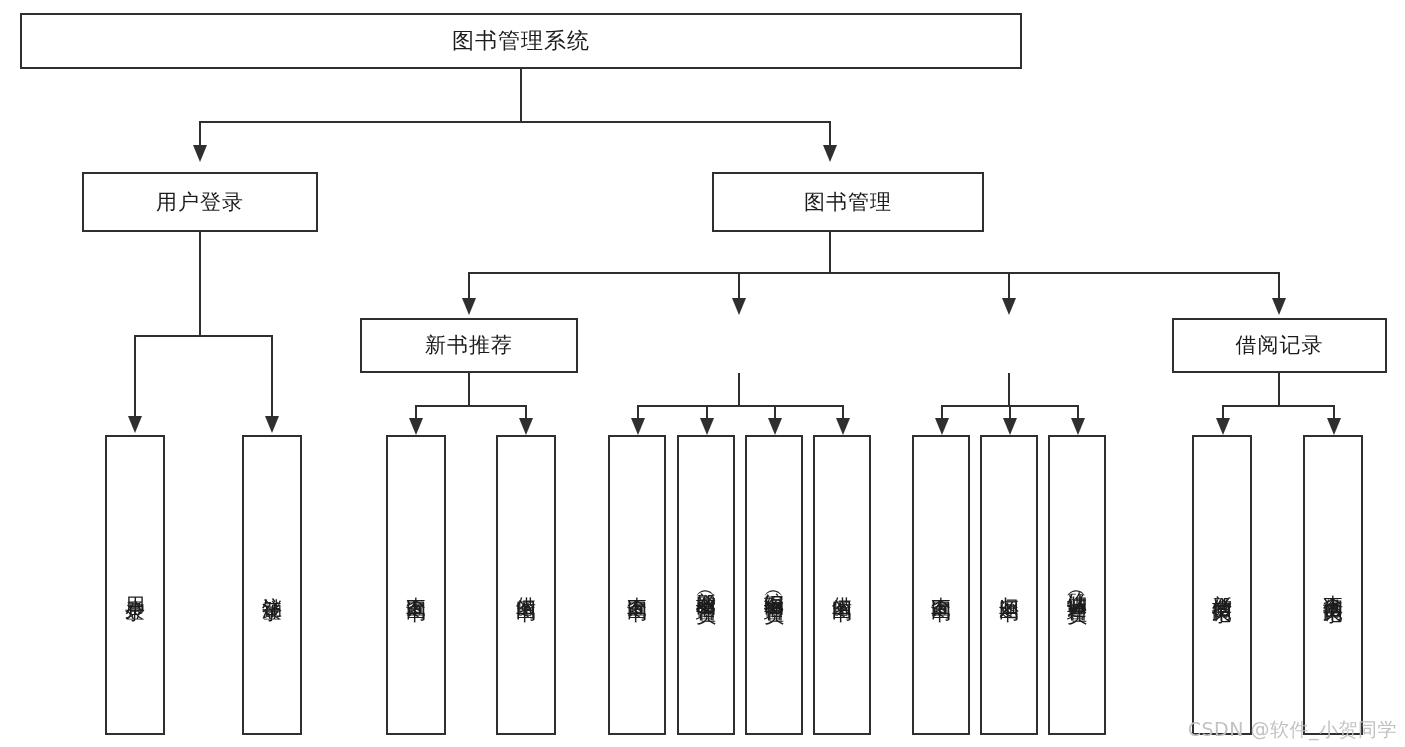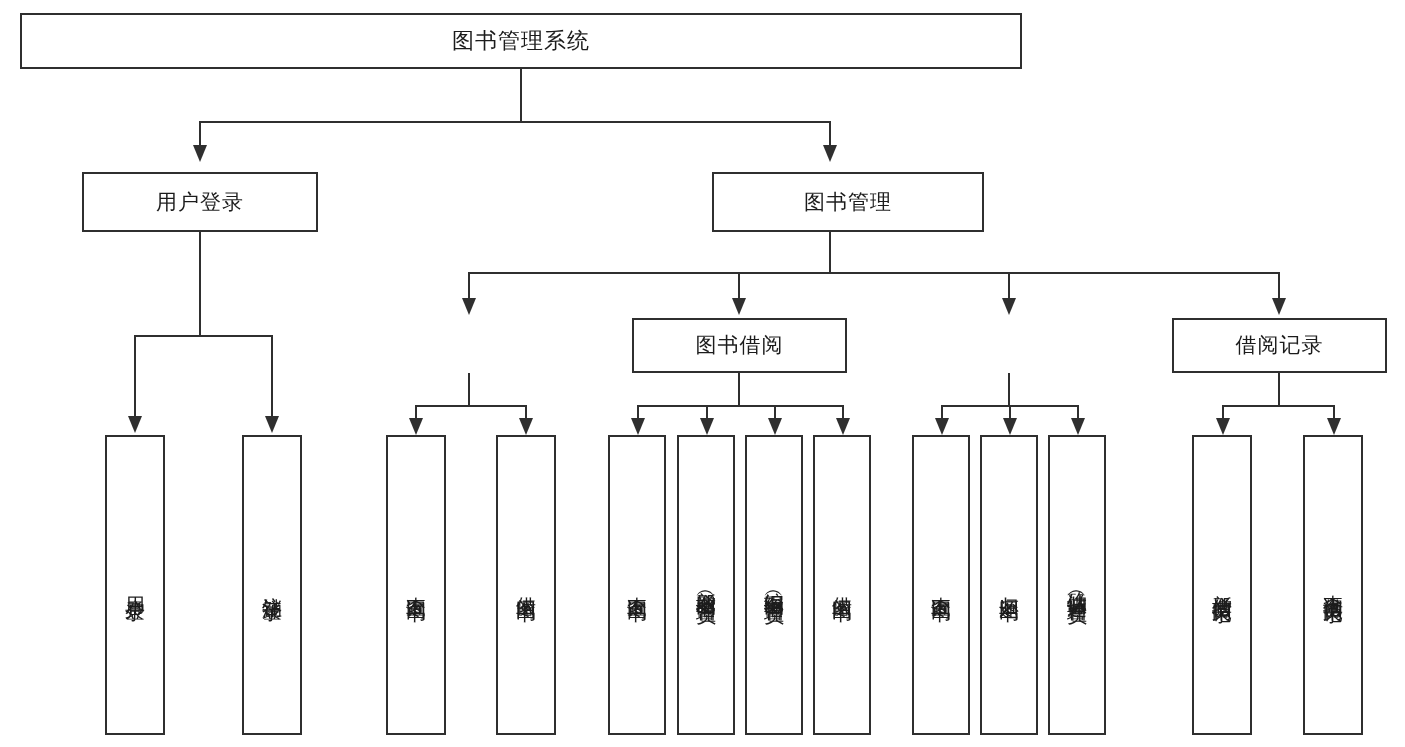--- a/index.html
+++ b/index.html
@@ -120,22 +120,22 @@
 
   <div class="conn v" style="left:738px; top:272px; width:2px; height:28px;"></div>
   <div class="arrow" style="left:732px; top:298px;"></div>
 
   <div class="conn v" style="left:1008px; top:272px; width:2px; height:28px;"></div>
   <div class="arrow" style="left:1002px; top:298px;"></div>
 
   <div class="conn v" style="left:1278px; top:272px; width:2px; height:28px;"></div>
   <div class="arrow" style="left:1272px; top:298px;"></div>
 
-  <div class="node horiz" style="left:632px; top:318px; width:215px; height:55px;">
-    <span class="label">图书借阅</span>
+  <div class="node horiz" style="left:360px; top:318px; width:218px; height:55px;">
+    <span class="label">新书推荐</span>
   </div>
   <div class="node horiz" style="left:1172px; top:318px; width:215px; height:55px;">
     <span class="label">借阅记录</span>
   </div>
 
   <div class="conn v" style="left:468px; top:373px; width:2px; height:34px;"></div>
   <div class="conn h" style="left:415px; top:405px; width:112px; height:2px;"></div>
   <div class="conn v" style="left:415px; top:405px; width:2px; height:15px;"></div>
   <div class="arrow" style="left:409px; top:418px;"></div>
   <div class="conn v" style="left:525px; top:405px; width:2px; height:15px;"></div>
@@ -205,14 +205,15 @@
     <span class="label">确认归还（管理员）</span>
   </div>
 
   <div class="node vert" style="left:1192px; top:435px; width:60px; height:300px;">
     <span class="label">新增借阅记录</span>
   </div>
   <div class="node vert" style="left:1303px; top:435px; width:60px; height:300px;">
     <span class="label">查询借阅记录</span>
   </div>
 
+  <div id="watermark">CSDN @软件_小贺同学</div>
 
 </div>
 
 </body></html>

